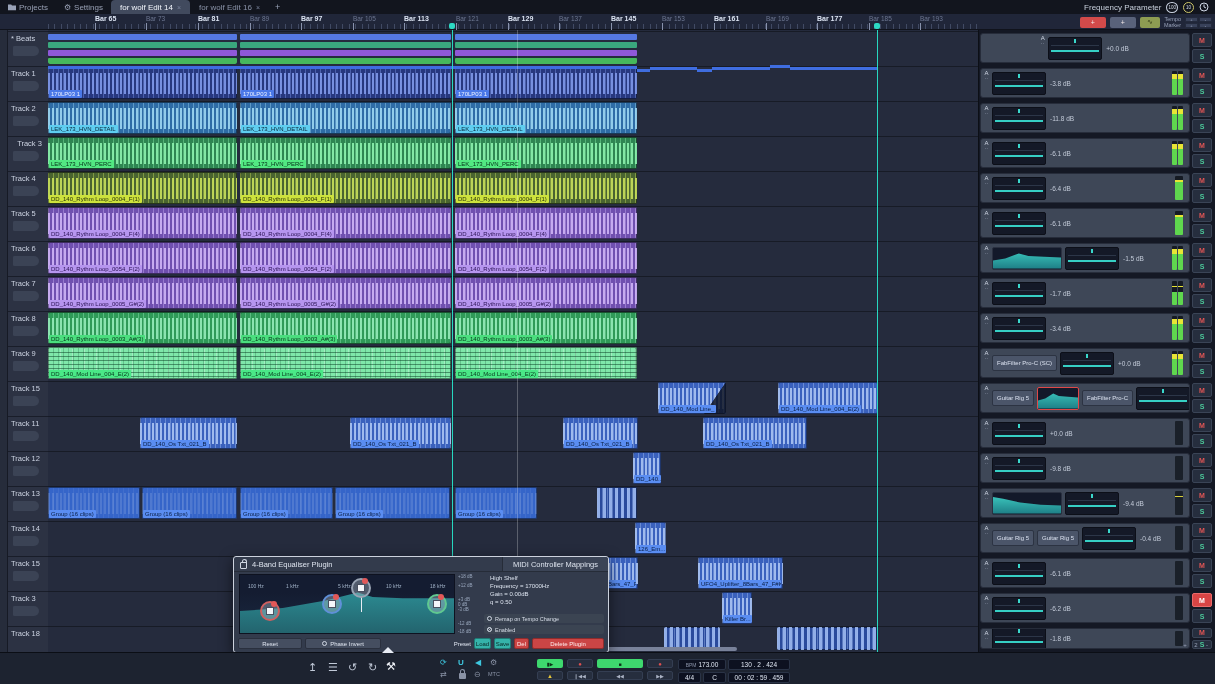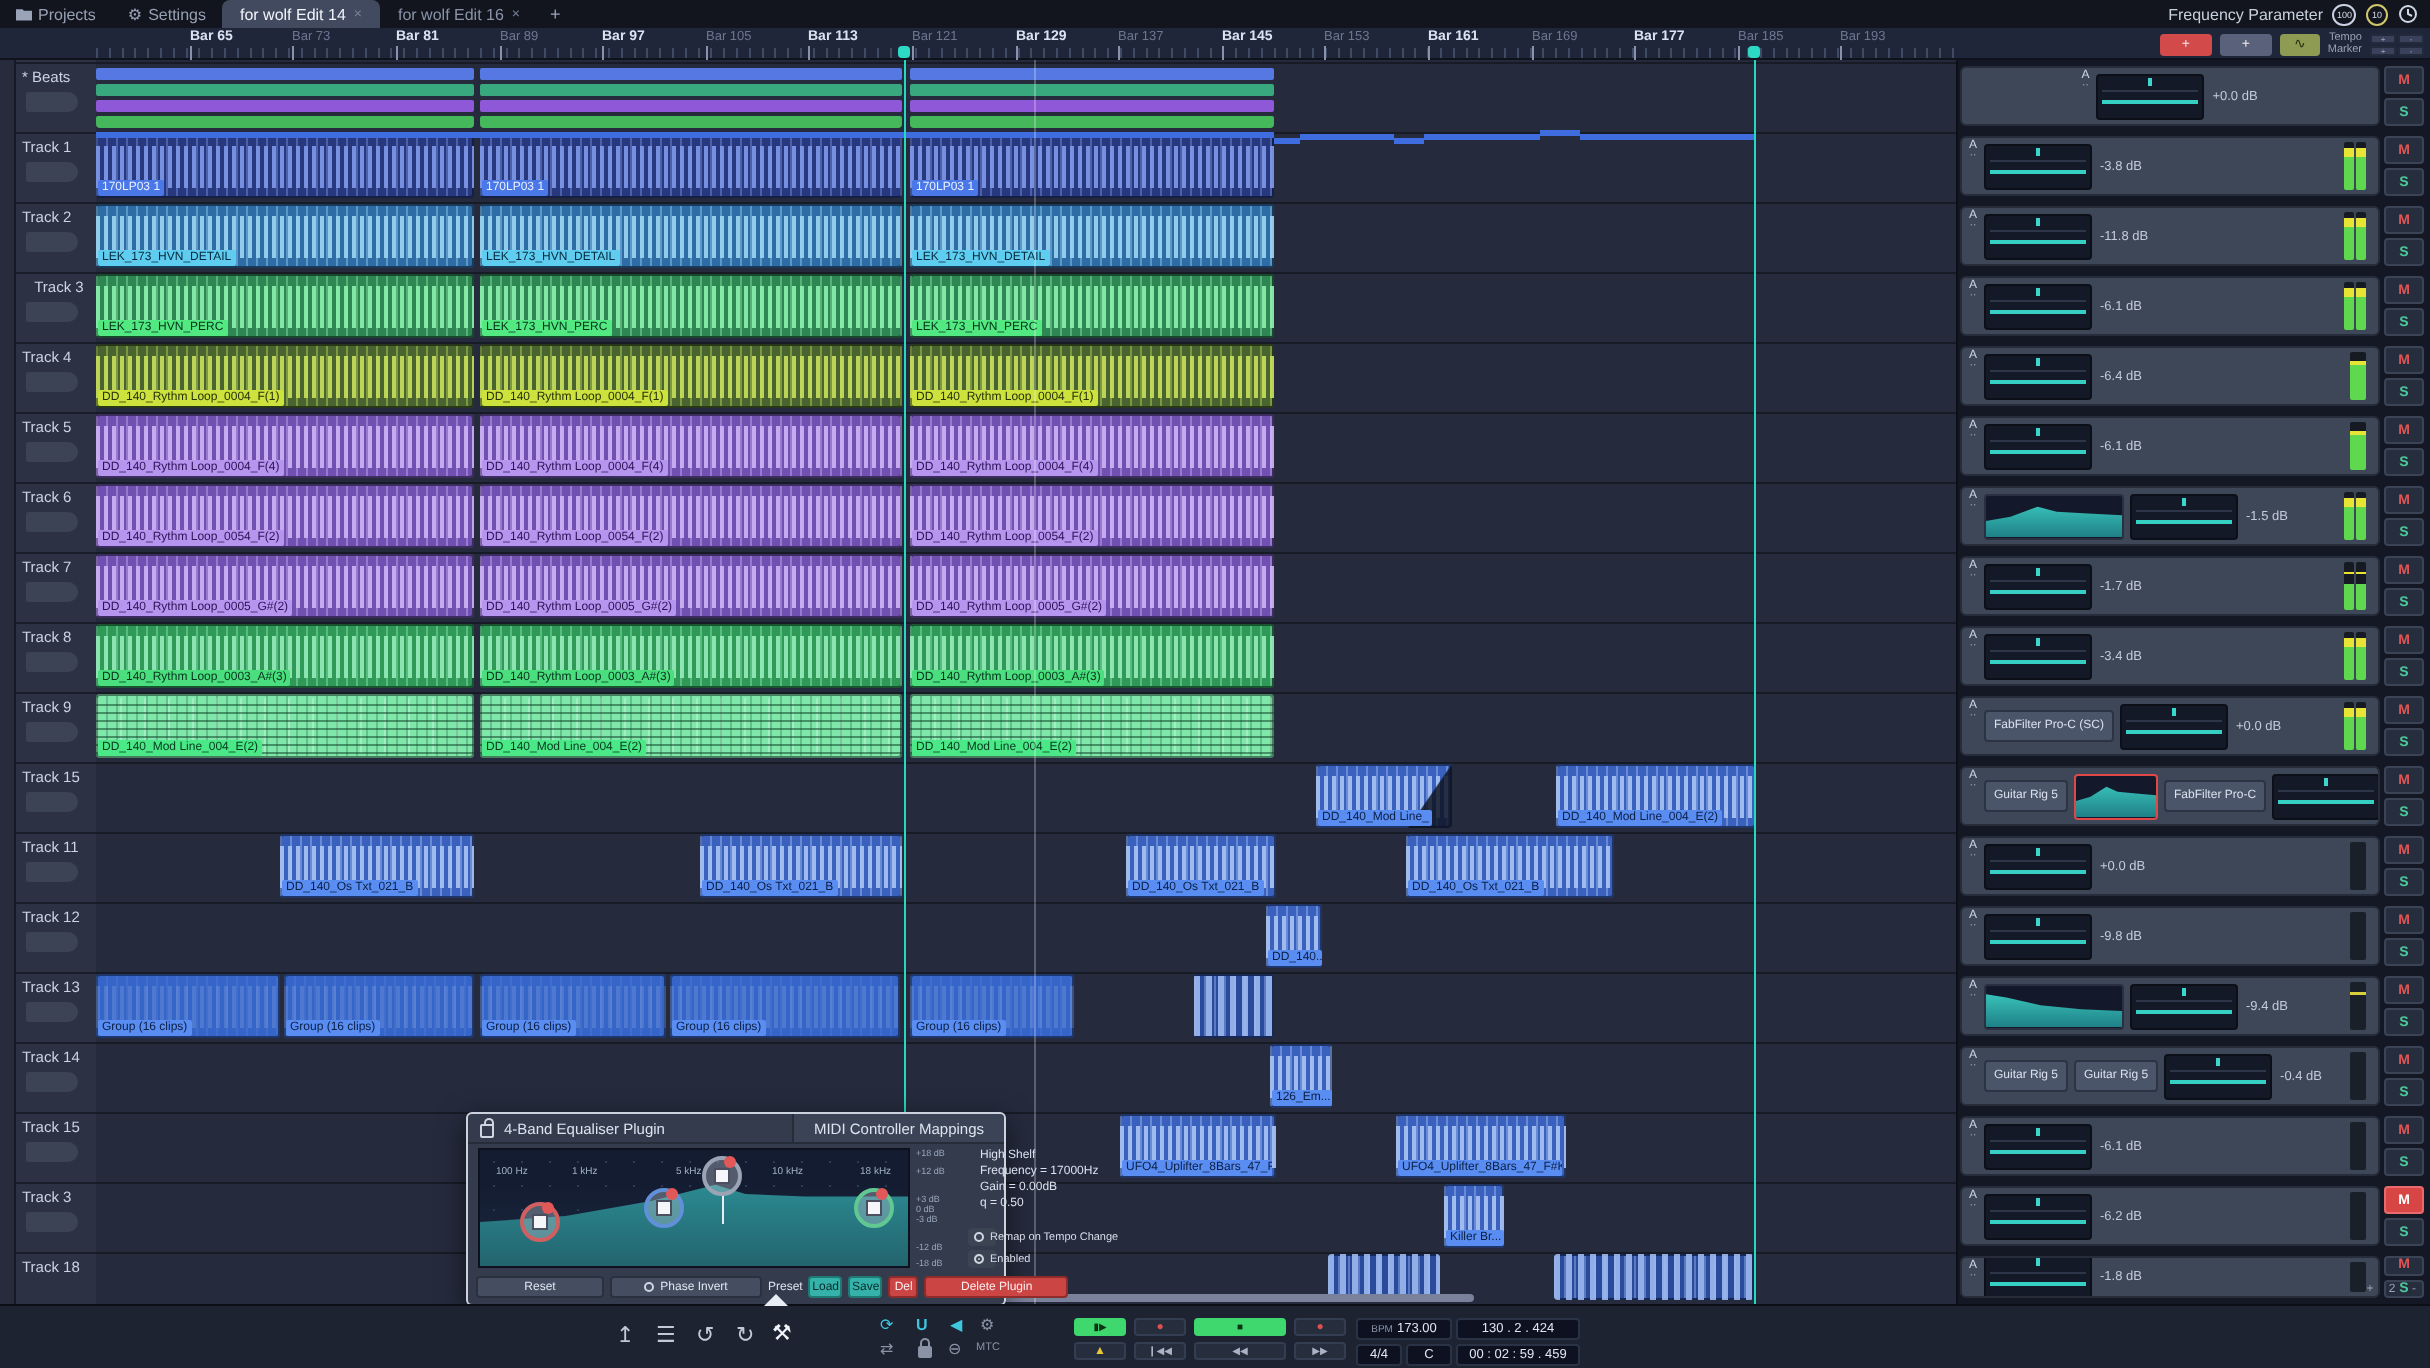--- a/index.html
+++ b/index.html
@@ -97,21 +97,21 @@
   .f-lit2 { background:linear-gradient(180deg,#151a23 0 12%,#e8e435 12% 32%,#5fd74e 32% 100%); }
   .f-lit1 { background:linear-gradient(180deg,#151a23 0 18%,#e8e435 18% 27%,#5fd74e 27% 100%); }
   .f-lit2y{ background:linear-gradient(180deg,#151a23 0 20%,#e8e435 20% 26%,#151a23 26% 46%,#5fd74e 46% 100%); }
   .f-darky{ background:linear-gradient(180deg,#1a2029 0 20%,#d8cf3a 20% 27%,#1a2029 27% 100%); }
   .ms { flex:1; display:flex; flex-direction:column; gap:2px; margin-left:2px; }
   .msb { flex:1; background:#262e3e; border:1px solid #3a4456; border-radius:2px; font-size:7px; font-weight:bold; display:flex; align-items:center; justify-content:center; }
   .msb.m { color:#e05555; } .msb.s { color:#4cc89a; }
   .msb.m.on { background:#d84545; color:#fff; border-color:#e86a6a; }
 
   
-  #plugin { position:absolute; left:233px; top:556px; width:270px; height:97px; background:#333b4c; border:1px solid #ccd2dd; border-radius:3px; z-index:20; box-shadow:0 4px 14px rgba(0,0,0,.55); }
+  #plugin { position:absolute; left:233px; top:556px; width:376px; height:97px; background:#333b4c; border:1px solid #ccd2dd; border-radius:3px; z-index:20; box-shadow:0 4px 14px rgba(0,0,0,.55); }
   .ptitle { height:15px; display:flex; align-items:center; font-size:7.5px; color:#dde3ee; border-bottom:1px solid #262c38; }
   .plock { width:7px; height:7px; border:1px solid #cfd6e2; border-radius:1px; position:relative; margin:2px 5px 0 6px; }
   .plock::before { content:""; position:absolute; top:-4px; left:1px; width:3px; height:3px; border:1px solid #cfd6e2; border-bottom:none; border-radius:3px 3px 0 0; }
   .pmidi { margin-left:auto; border-left:1px solid #262c38; background:#3b4456; height:100%; display:flex; align-items:center; padding:0 10px; border-radius:0 3px 0 0; }
   #pgraph { position:absolute; left:5px; top:17px; width:216px; height:60px; background:linear-gradient(180deg,#141c31 0 30%,#1a2940 100%); border:1px solid #0e1220; overflow:visible; }
   #pgraph .grid { position:absolute; inset:0; background-image:radial-gradient(#2c3a55 0.5px,transparent 0.6px); background-size:14px 12px; }
   #pgraph .curve { position:absolute; inset:0; background:linear-gradient(180deg,#2f9aa0,#23646e); clip-path:polygon(0 62%,20% 57%,40% 44%,55% 30%,62% 38%,76% 40%,100% 40%,100% 100%,0 100%); }
   .flabel { position:absolute; font-size:5px; color:#9fb0c6; top:8px; white-space:nowrap; }
   .node { position:absolute; width:20px; height:20px; border-radius:50%; background:rgba(185,196,208,.38); border:2px solid; z-index:3; }
   .node::before { content:""; position:absolute; left:50%; top:50%; width:6px; height:6px; transform:translate(-50%,-50%); background:#f4f6fa; border:1px solid #4a5060; }

